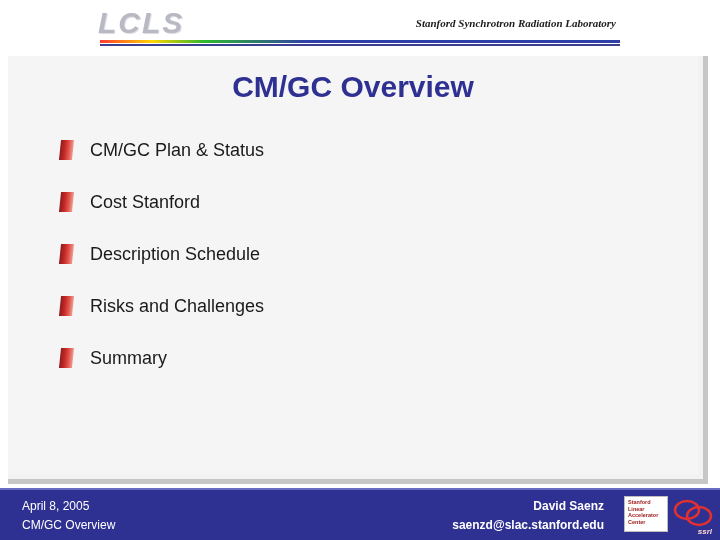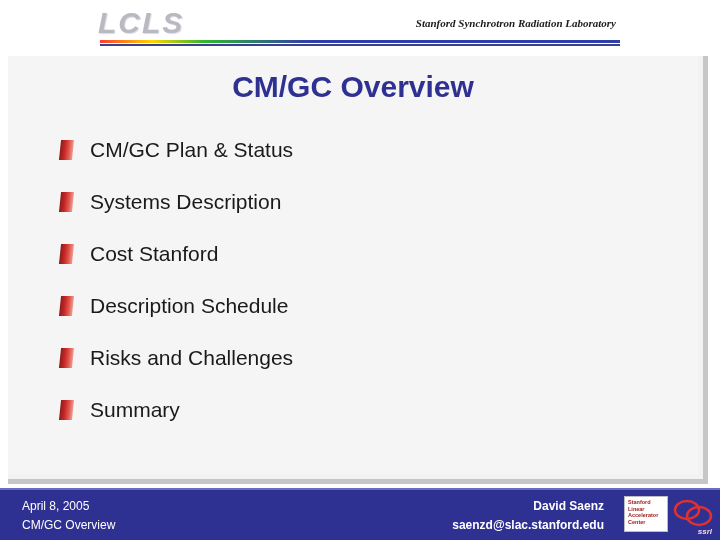--- a/index.html
+++ b/index.html
@@ -121,21 +121,21 @@
   .bullet-marker {
     width: 13px;
     height: 20px;
     margin-right: 17px;
     flex: 0 0 auto;
     background: linear-gradient(to right, #8b1d1d 0%, #c52626 35%, #e05a4f 70%, #f29c93 100%);
     transform: skewX(-6deg);
   }
   .bullet-text {
     font-family: "Liberation Sans", sans-serif;
-    font-size: 21px;
+    font-size: 18px;
     color: #1a1a1a;
     line-height: 30px;
   }
 
   
   .footer {
     position: absolute;
     left: 0;
     bottom: 0;
     width: 720px;
@@ -225,24 +225,20 @@
     <div class="panel-inner">
       <div class="slide-title">CM/GC Overview</div>
 
       <div class="bullets">
         <div class="bullet">
           <span class="bullet-marker"></span>
           <span class="bullet-text">CM/GC Plan &amp; Status</span>
         </div>
         <div class="bullet">
           <span class="bullet-marker"></span>
-          <span class="bullet-text">Systems Description</span>
-        </div>
-        <div class="bullet">
-          <span class="bullet-marker"></span>
           <span class="bullet-text">Cost Stanford</span>
         </div>
         <div class="bullet">
           <span class="bullet-marker"></span>
           <span class="bullet-text">Description Schedule</span>
         </div>
         <div class="bullet">
           <span class="bullet-marker"></span>
           <span class="bullet-text">Risks and Challenges</span>
         </div>

